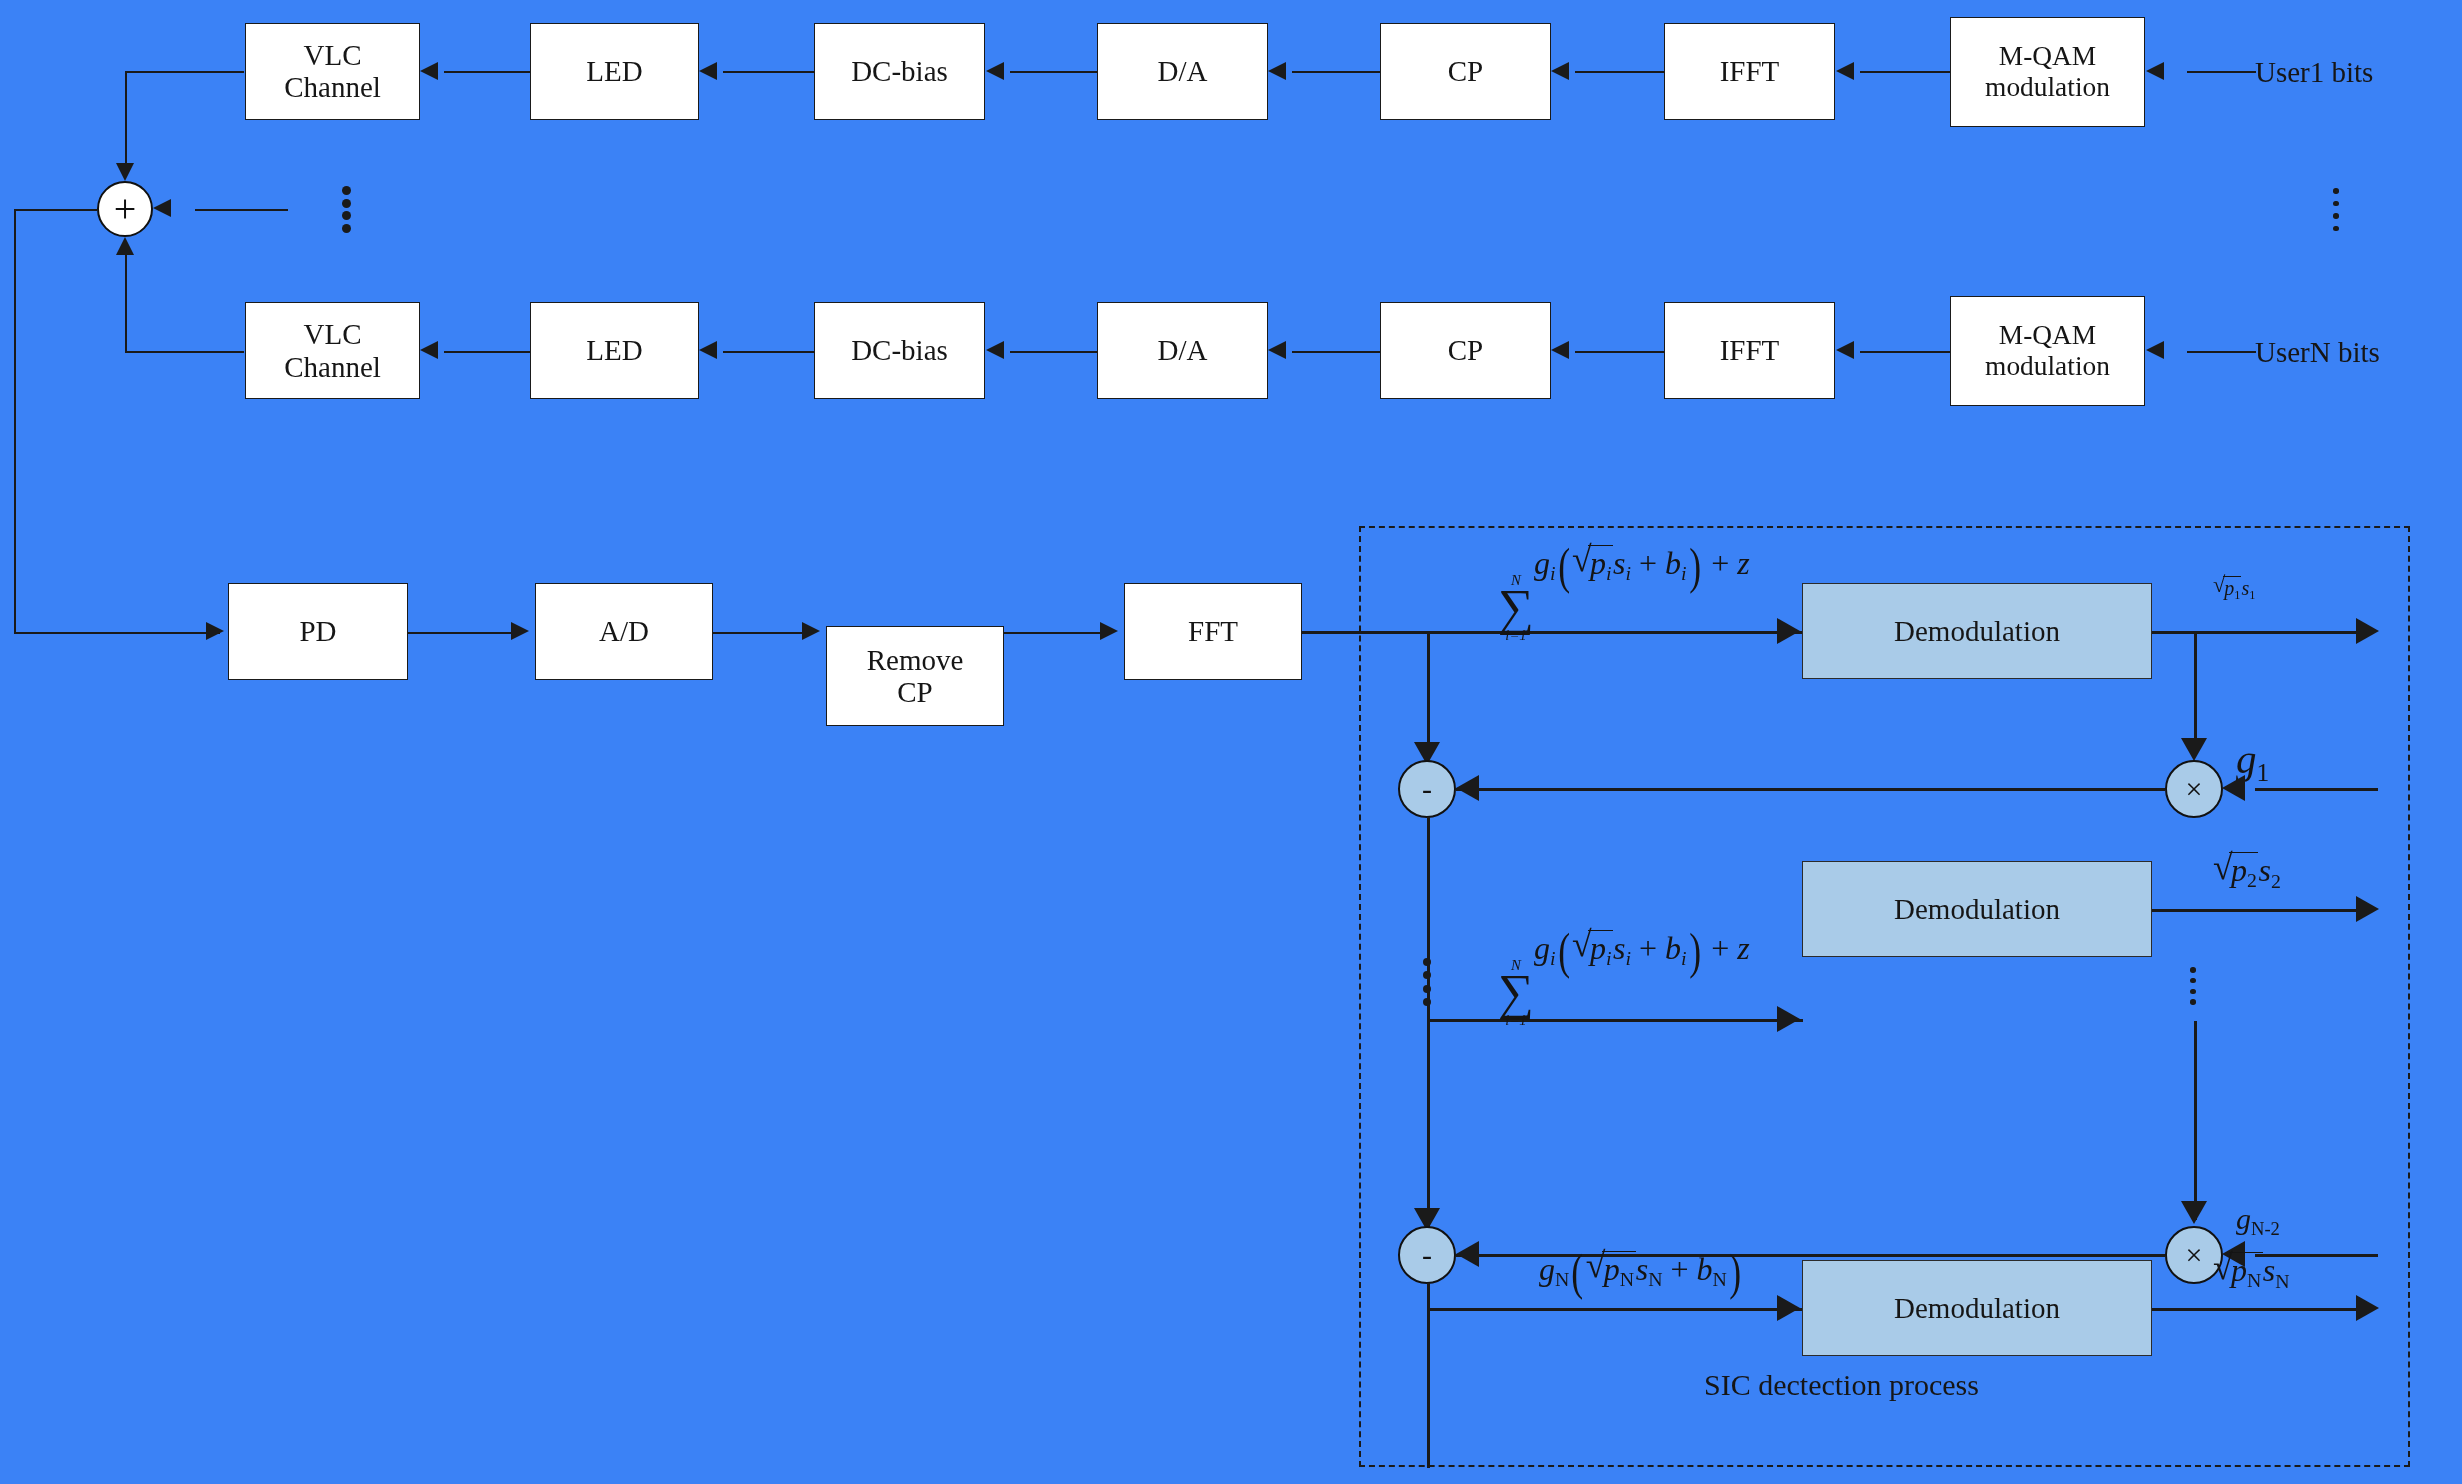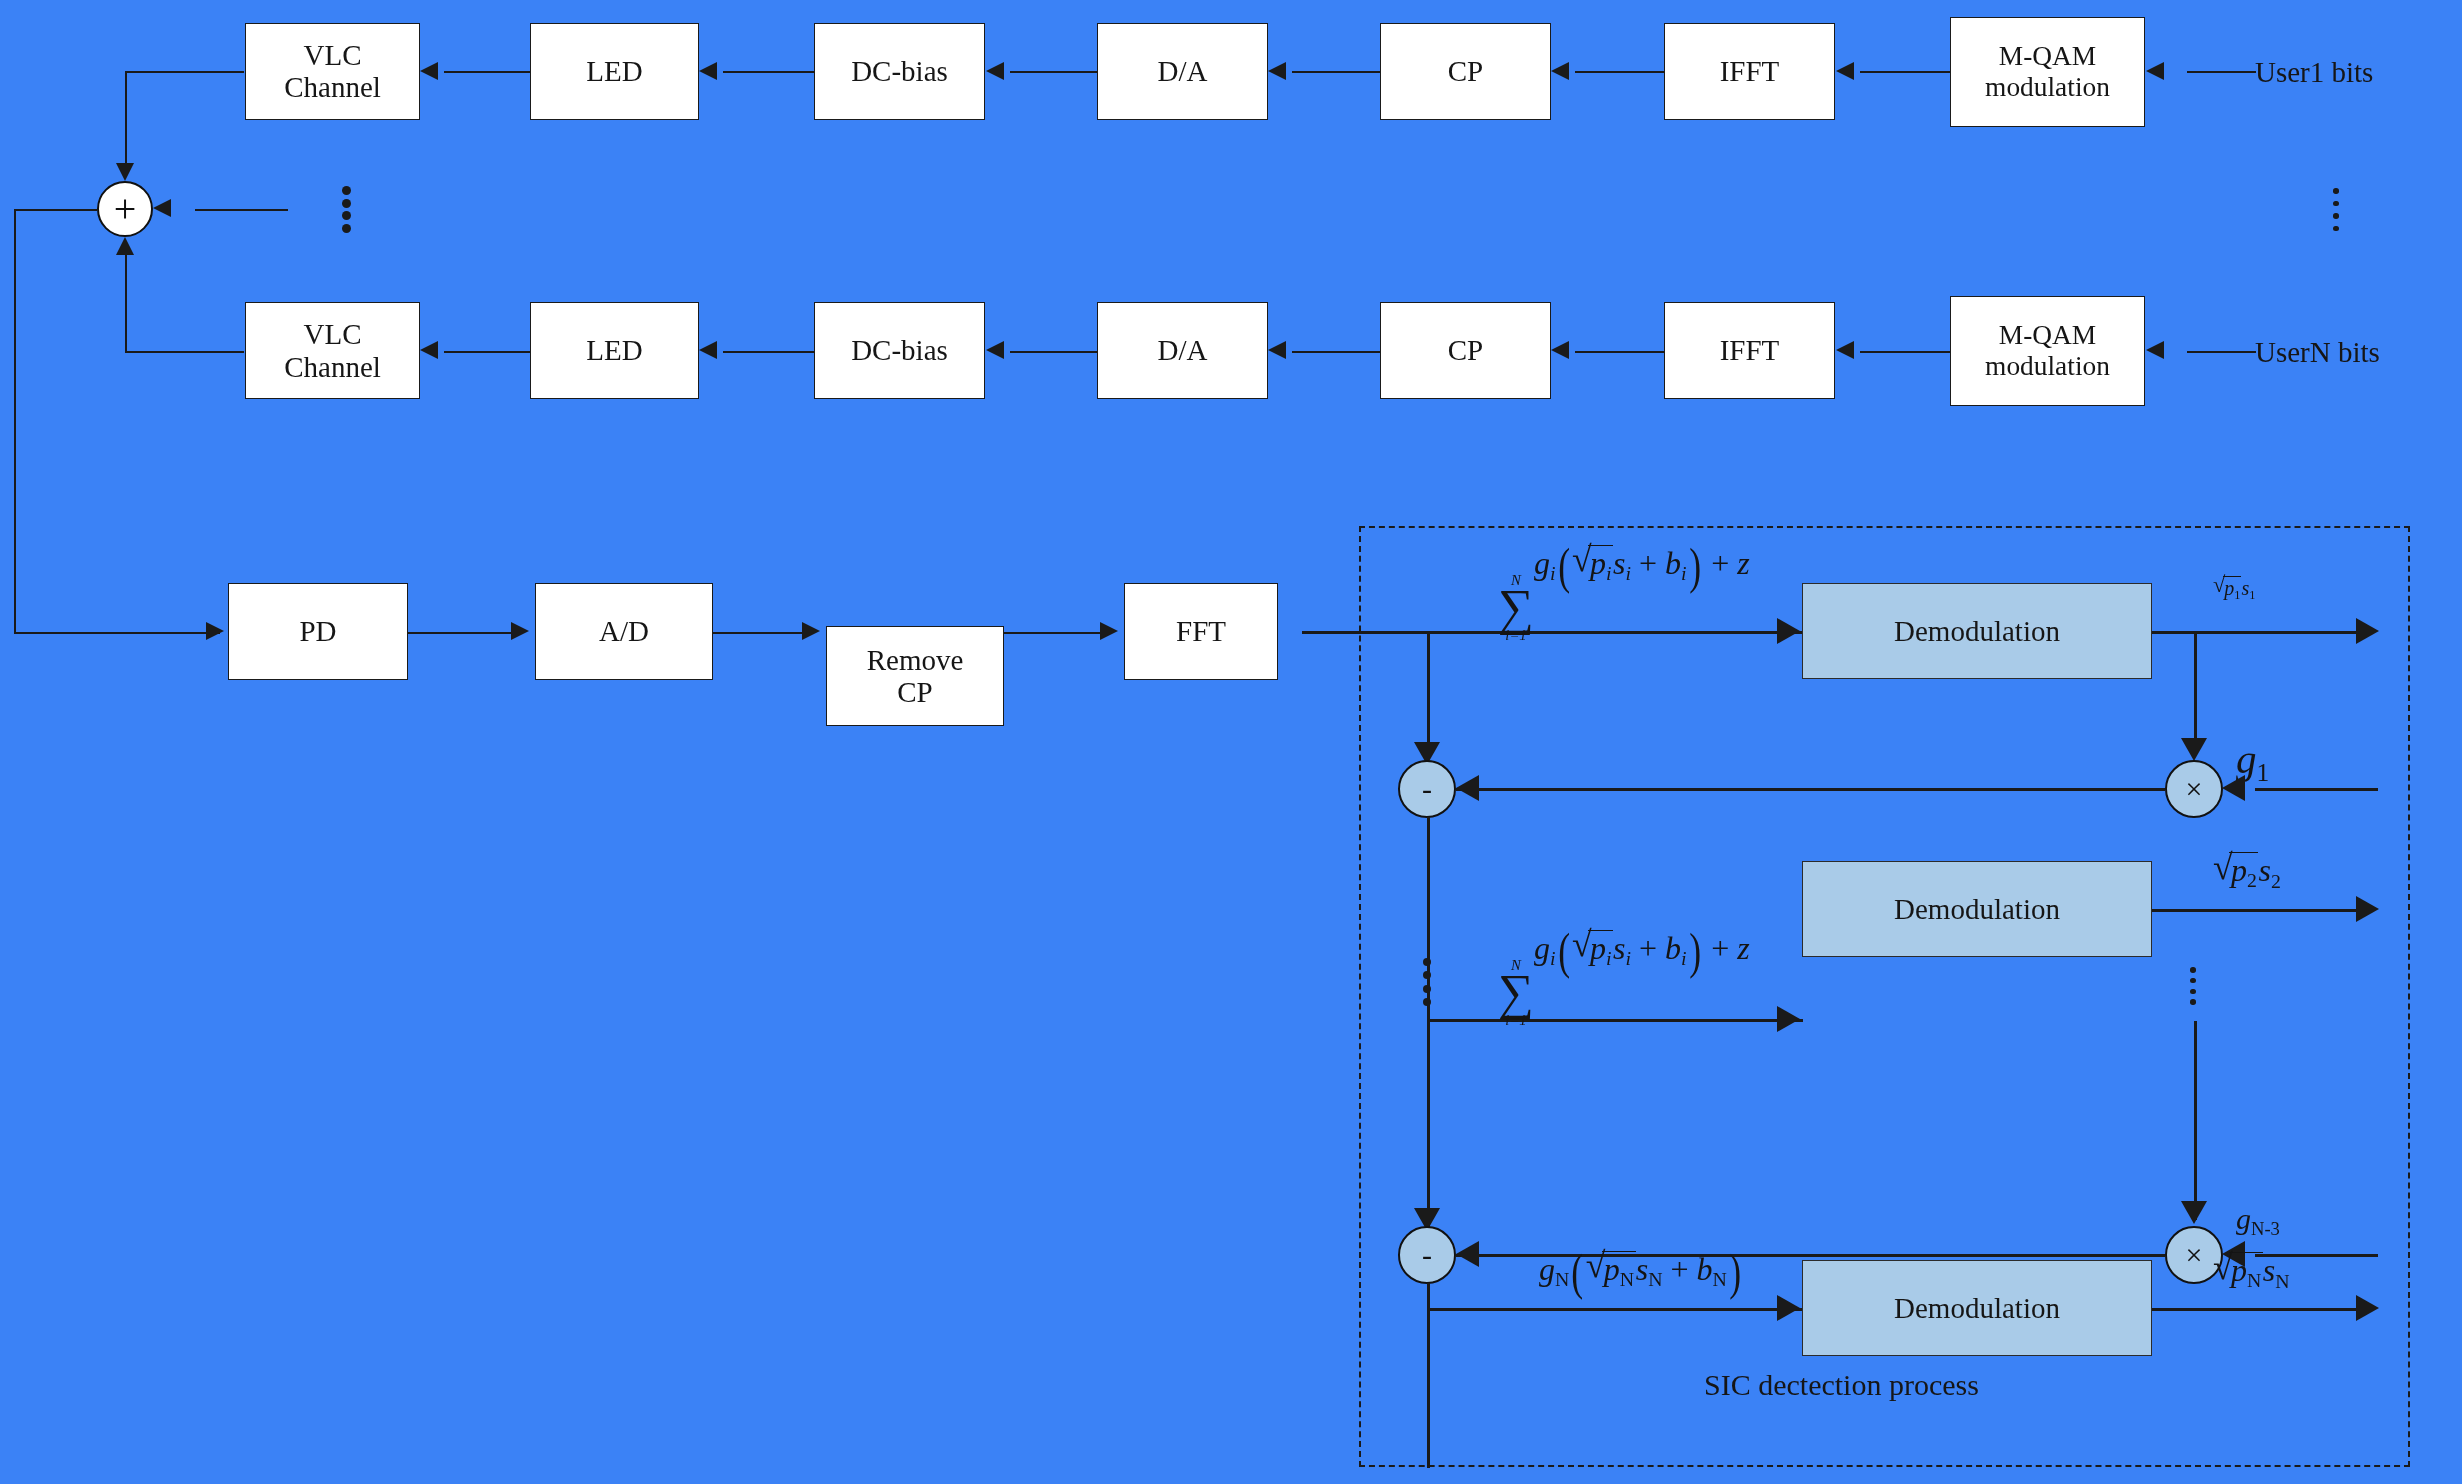--- a/index.html
+++ b/index.html
@@ -180,21 +180,21 @@
 
   <div class="hl" style="left:13.7px;top:209px;width:83px;"></div>
   <div class="vl" style="left:13.7px;top:209px;height:423px;"></div>
   <div class="hl" style="left:13.7px;top:632px;width:206px;"></div>
   <div class="ar ar-r" style="left:206px;top:622px;"></div>
 
   <div class="blk" style="left:535px;top:583px;width:178px;height:97px;">A/D</div>
   <div class="blk" style="left:228px;top:583px;width:180px;height:97px;">PD</div>
   <div class="blk" style="left:826px;top:582px;width:178px;height:100px;margin-top:44px;">Remove
 CP</div>
-  <div class="blk" style="left:1124px;top:583px;width:154px;height:97px;">FFT</div>
+  <div class="blk" style="left:1124px;top:583px;width:178px;height:97px;">FFT</div>
 
   <div class="hl" style="left:408px;top:632px;width:103px;"></div>
   <div class="ar ar-r" style="left:511px;top:622px;"></div>
 
   <div class="hl" style="left:713px;top:632px;width:89px;"></div>
   <div class="ar ar-r" style="left:802px;top:622px;"></div>
 
   <div class="hl" style="left:1004px;top:632px;width:96px;"></div>
   <div class="ar ar-r" style="left:1100px;top:622px;"></div>
 
@@ -280,21 +280,21 @@
   <div class="vl thick" style="left:2194px;top:1021px;height:199px;"></div>
   <div class="ar ar-d big" style="left:2181px;top:1201px;"></div>
 
   <div class="op op-blue" style="left:1398px;top:1226px;width:58px;height:58px;">
     <span>-</span>
   </div>
   <div class="op op-blue" style="left:2165px;top:1226px;width:58px;height:58px;">
     <span>×</span>
   </div>
   <div class="math" style="left:2236px;top:1204px;font-size:30px;">
-    <span class="mi">g</span><span class="subn">N-3</span>
+    <span class="mi">g</span><span class="subn">N-2</span>
   </div>
   <div class="hl thick" style="left:2255px;top:1254px;width:123px;"></div>
   <div class="ar ar-l big" style="left:2222px;top:1241px;"></div>
 
   <div class="hl thick" style="left:1456px;top:1254px;width:709px;"></div>
   <div class="ar ar-l big" style="left:1456px;top:1241px;"></div>
 
   <div class="vl thick" style="left:1427px;top:1283px;height:185px;"></div>
   <div class="hl thick" style="left:1427px;top:1308px;width:376px;"></div>
   <div class="ar ar-r big" style="left:1777px;top:1295px;"></div>

